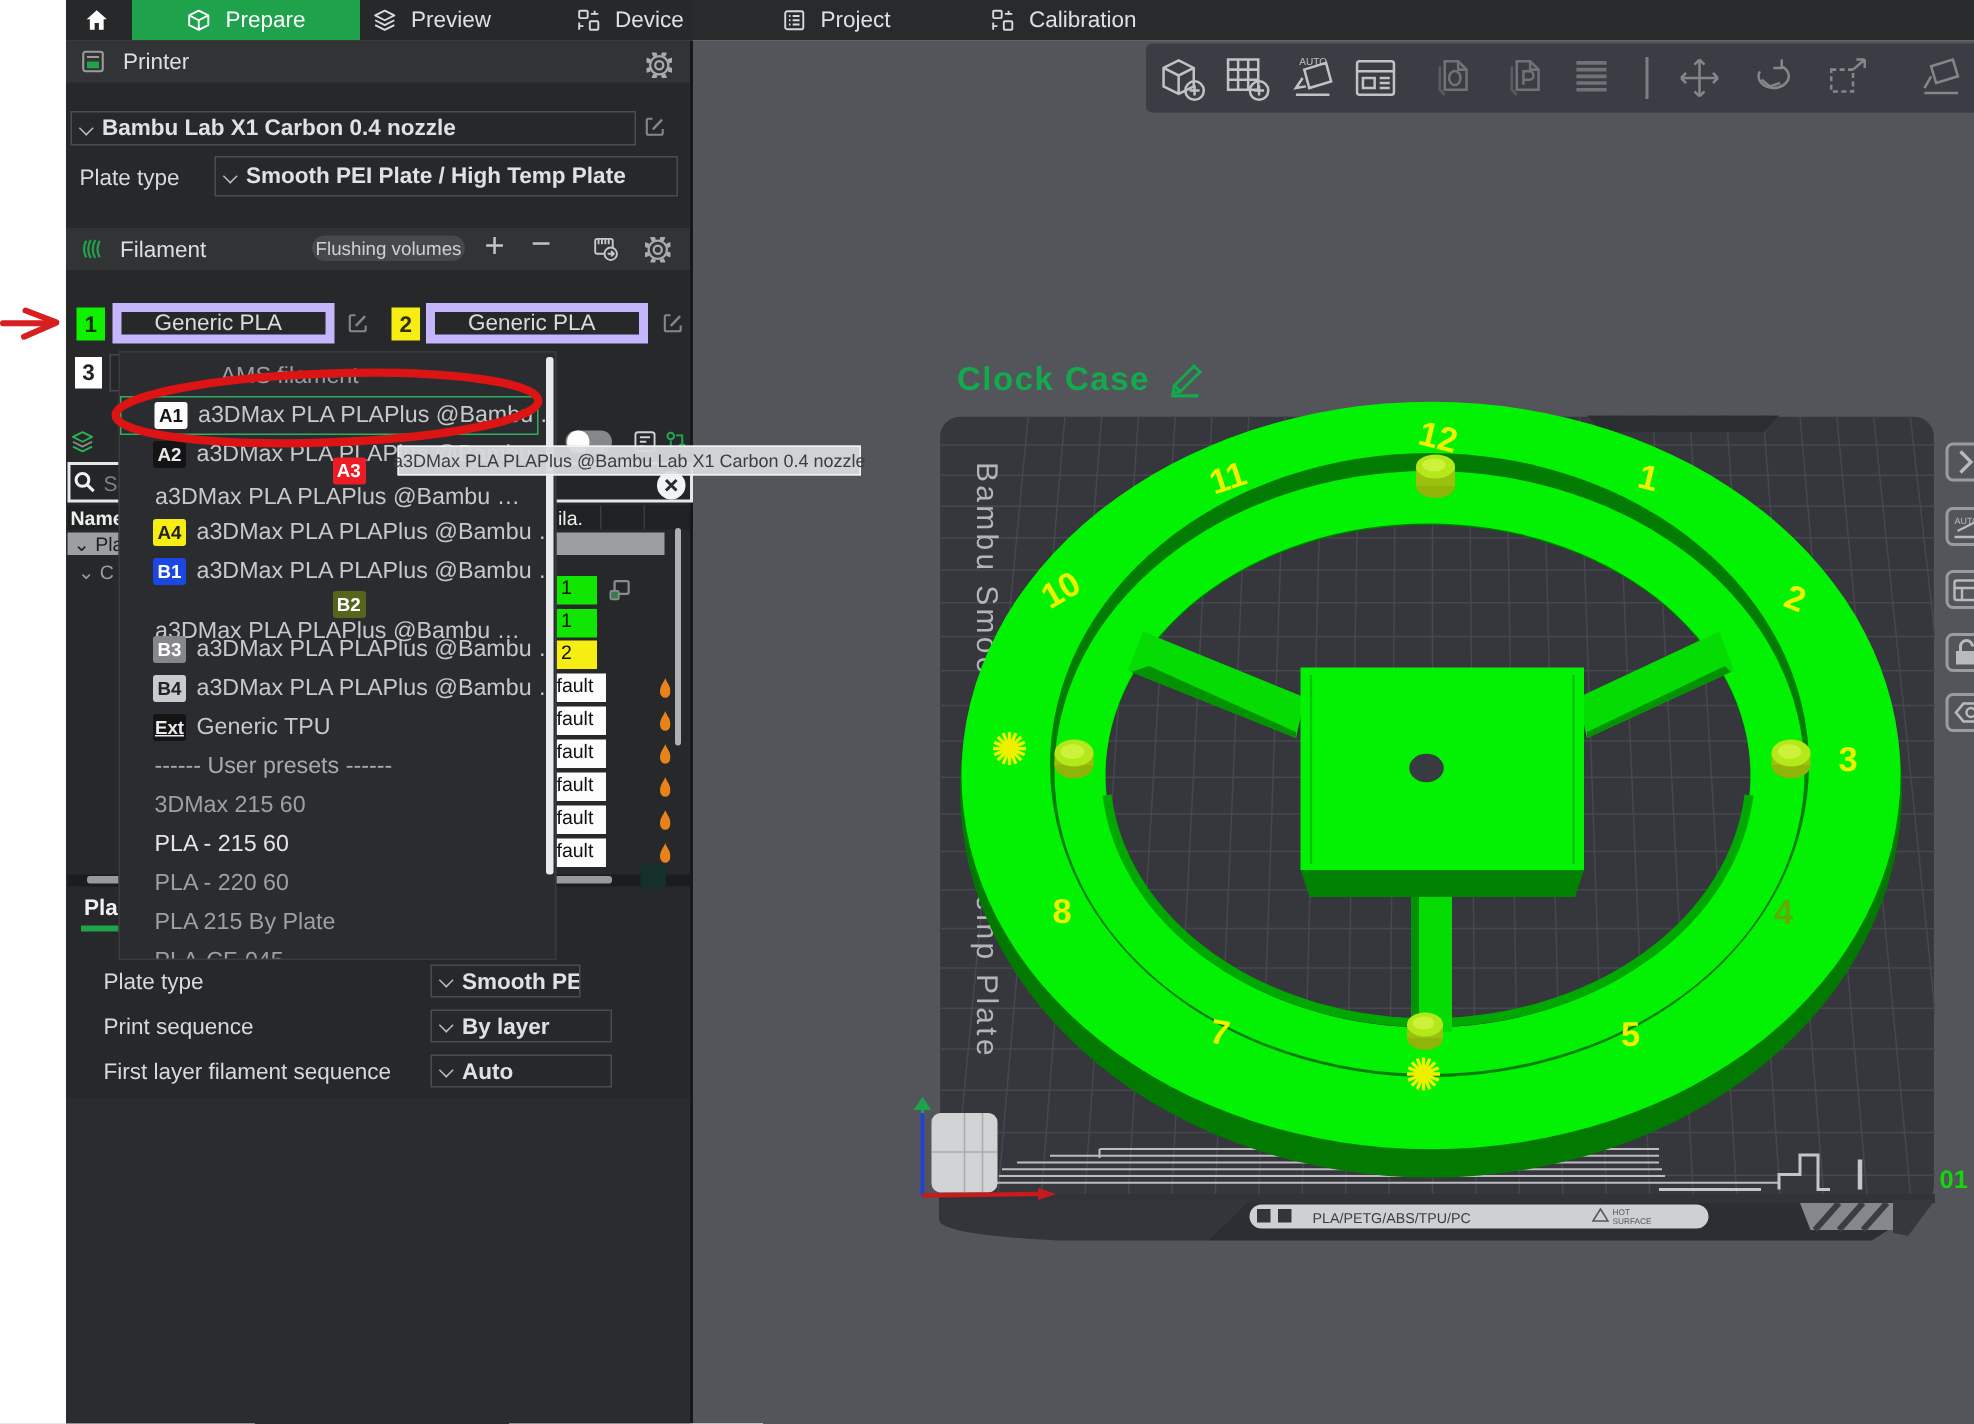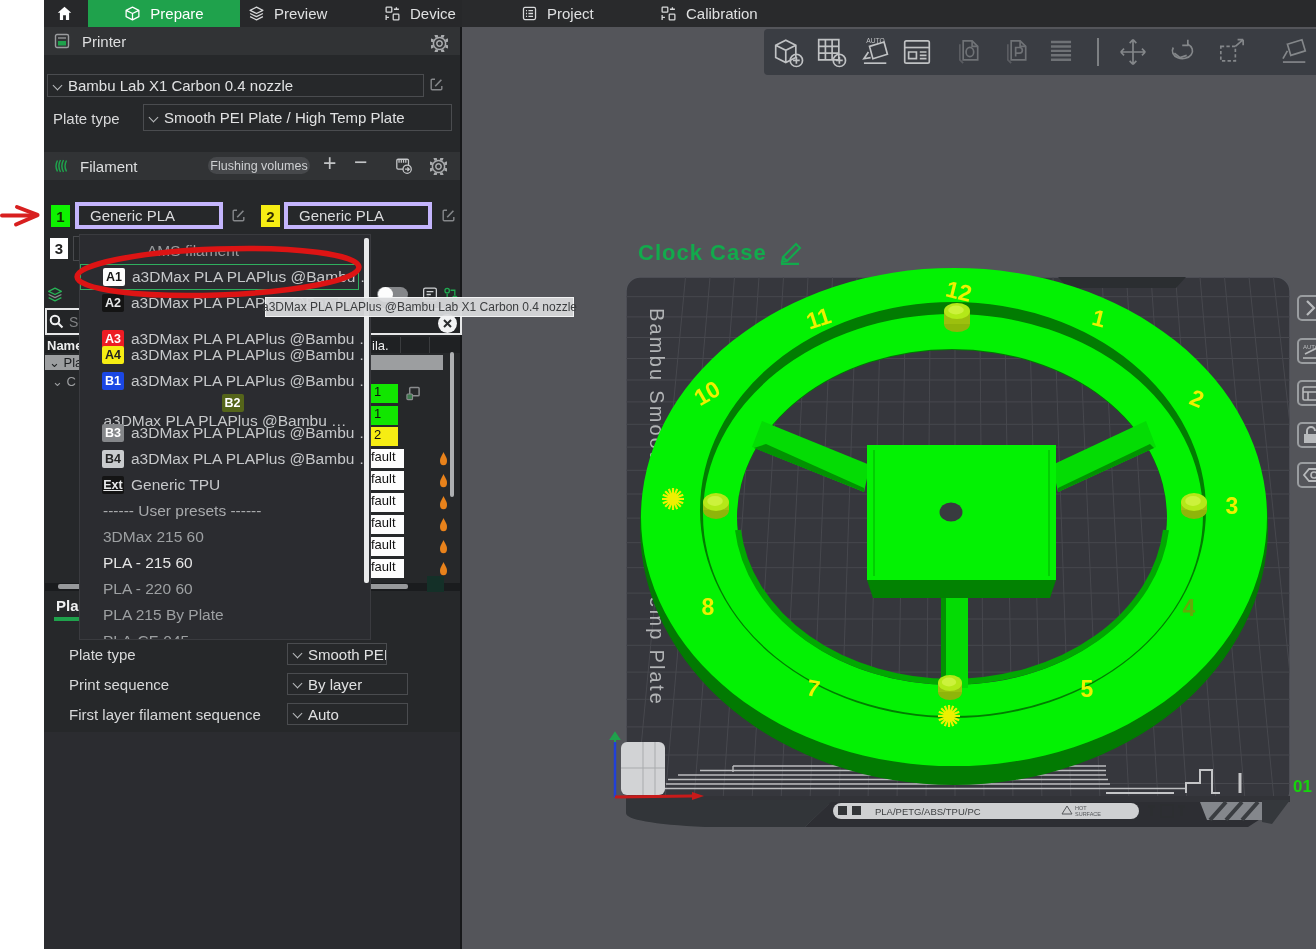--- a/index.html
+++ b/index.html
@@ -8,26 +8,26 @@
 #stage{position:relative;width:1316px;height:949px;background:#fff;}
 
 #topbar{left:44px;top:0;width:1272px;height:27px;background:#292a2c;}
 #topbarL{left:44px;top:0;width:418px;height:27px;background:#27282a;}
 .tab{position:absolute;top:0;height:27px;display:flex;align-items:center;color:#dfe0e1;font-size:15px;}
 .tab svg{margin-right:9px;}
 #tabPrepare{left:88px;width:152px;background:#1fa24c;color:#fff;justify-content:center;}
 
 #sidebar{left:44px;top:27px;width:416px;height:922px;background:#26282a;}
 .sechdr{position:absolute;left:44px;width:416px;height:28px;background:#313335;display:flex;align-items:center;color:#dedfe0;font-size:15px;}
-.combo{position:absolute;border:1px solid #4a4c4f;color:#e0e1e2;font-size:15px;display:flex;align-items:center;white-space:nowrap;overflow:hidden;}
+.combo{position:absolute;border:1px solid #4a4c4f;color:#e0e1e2;font-size:15px;display:flex;align-items:center;white-space:nowrap;overflow:hidden;font-weight:bold;}
 .chev{display:inline-block;width:10px;height:10px;position:relative;margin:0 4px 0 6px;flex:none;}
 .chev:before{content:"";position:absolute;left:0;top:1px;width:6px;height:6px;border-left:1.6px solid #b9bbbd;border-bottom:1.6px solid #b9bbbd;transform:rotate(-45deg);}
 .lbl{position:absolute;color:#d8d9da;font-size:15px;}
 .chip{position:absolute;font-weight:bold;display:flex;align-items:center;justify-content:center;}
-.fbox{position:absolute;border:4px solid #c4b5fd;color:#dadbdd;font-size:15px;display:flex;align-items:center;padding-left:11px;}
+.fbox{position:absolute;border:6px solid #c4b5fd;color:#dadbdd;font-size:15px;display:flex;align-items:center;padding-left:22px;}
 
 #dropdown{left:79px;top:234px;width:292px;height:406px;background:#2b2c30;border:1px solid #3a3b3f;z-index:30;overflow:hidden;}
 .ditem{position:absolute;left:0;width:100%;height:26px;color:#c6c8ca;font-size:15.5px;display:flex;align-items:center;}
 .dchip{width:22px;height:18px;border-radius:2px;font-size:12.5px;font-weight:bold;display:flex;align-items:center;justify-content:center;margin-left:22px;margin-right:7px;flex:none;}
 .dtxt{white-space:nowrap;}
 #dscroll{position:absolute;right:1px;top:3px;width:5px;height:345px;background:#e9eaeb;border-radius:2px;z-index:31;}
 
 #tooltip{left:265px;top:297px;width:309px;height:20px;background:rgba(216,217,219,.95);
  border:1px solid #f2f3f4;color:#3b3d3f;font-size:12px;display:flex;align-items:center;
  justify-content:center;z-index:60;white-space:nowrap;}
@@ -535,21 +535,21 @@
         <span style="margin-left:67px">AMS filament</span>
       </div>
       <div class="ditem" style="top:29px;border:1px solid #2fae5e;width:279px;">
         <span class="dchip" style="background:#fdfdfd;color:#141414;">A1</span>
         <span class="dtxt">a3DMax PLA PLAPlus @Bambu …</span>
       </div>
       <div class="ditem" style="top:55px;">
         <span class="dchip" style="background:#141414;color:#e8e9ea;">A2</span>
         <span class="dtxt">a3DMax PLA PLAPlus @Bambu …</span>
       </div>
-      <div class="ditem" style="top:91px;">
+      <div class="ditem" style="top:70px;flex-direction:column;">
         <span class="dchip" style="background:#ed1c24;color:#fff;">A3</span>
         <span class="dtxt">a3DMax PLA PLAPlus @Bambu …</span>
       </div>
       <div class="ditem" style="top:107px;">
         <span class="dchip" style="background:#f6ed13;color:#222;">A4</span>
         <span class="dtxt">a3DMax PLA PLAPlus @Bambu …</span>
       </div>
       <div class="ditem" style="top:133px;">
         <span class="dchip" style="background:#1b47e4;color:#fff;">B1</span>
         <span class="dtxt">a3DMax PLA PLAPlus @Bambu …</span>

